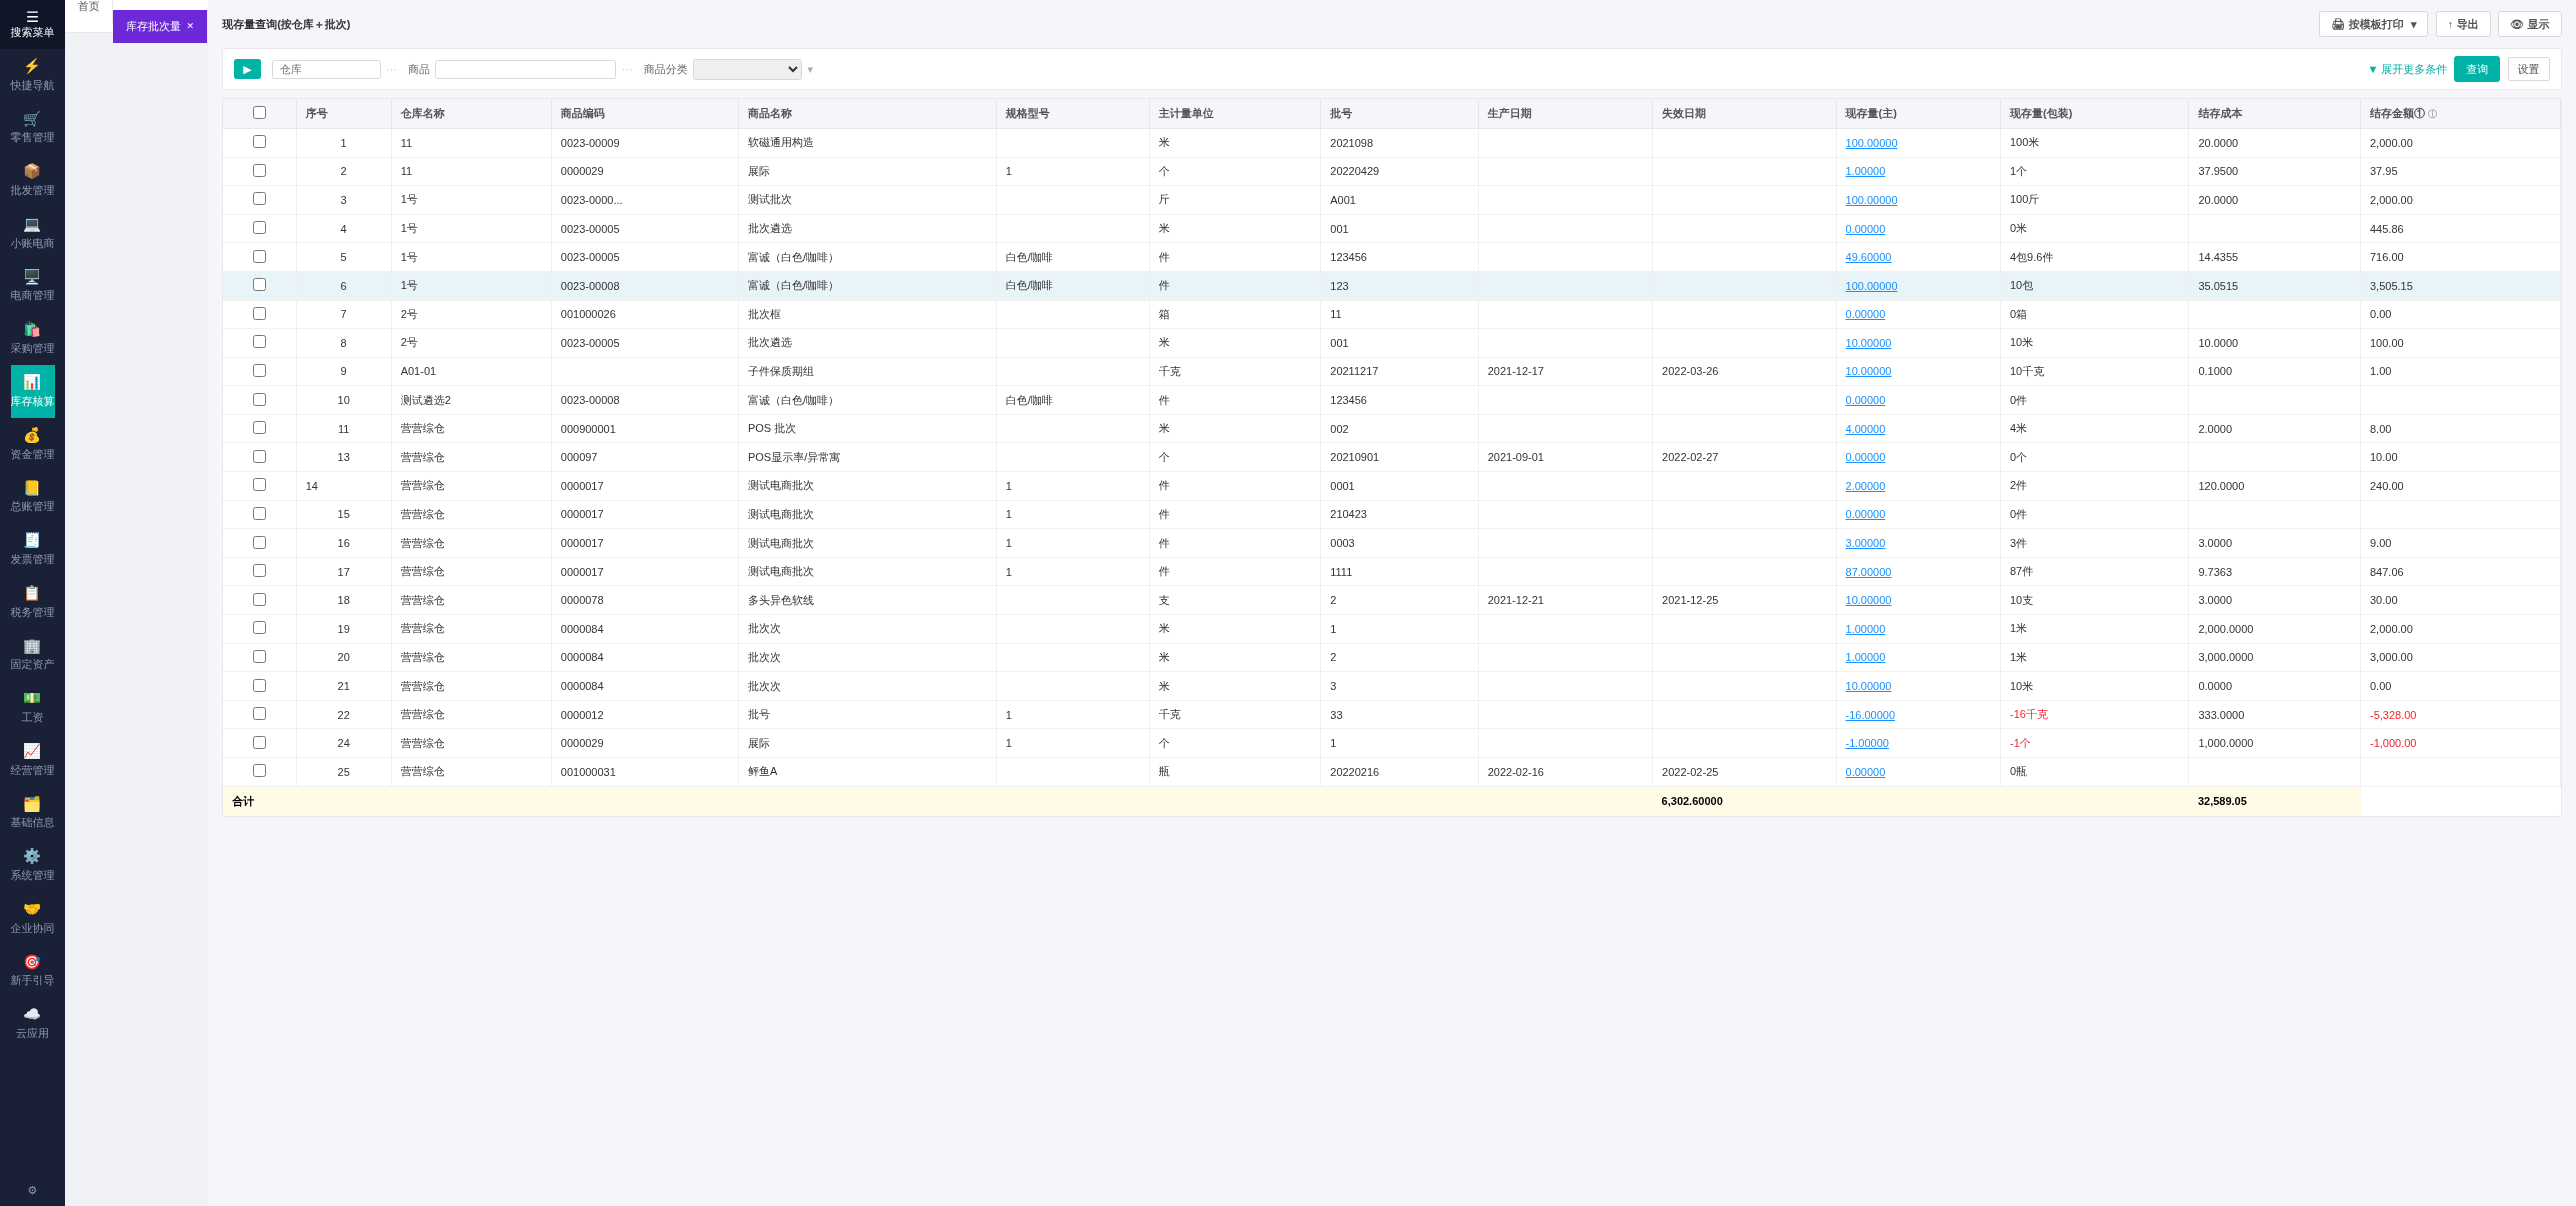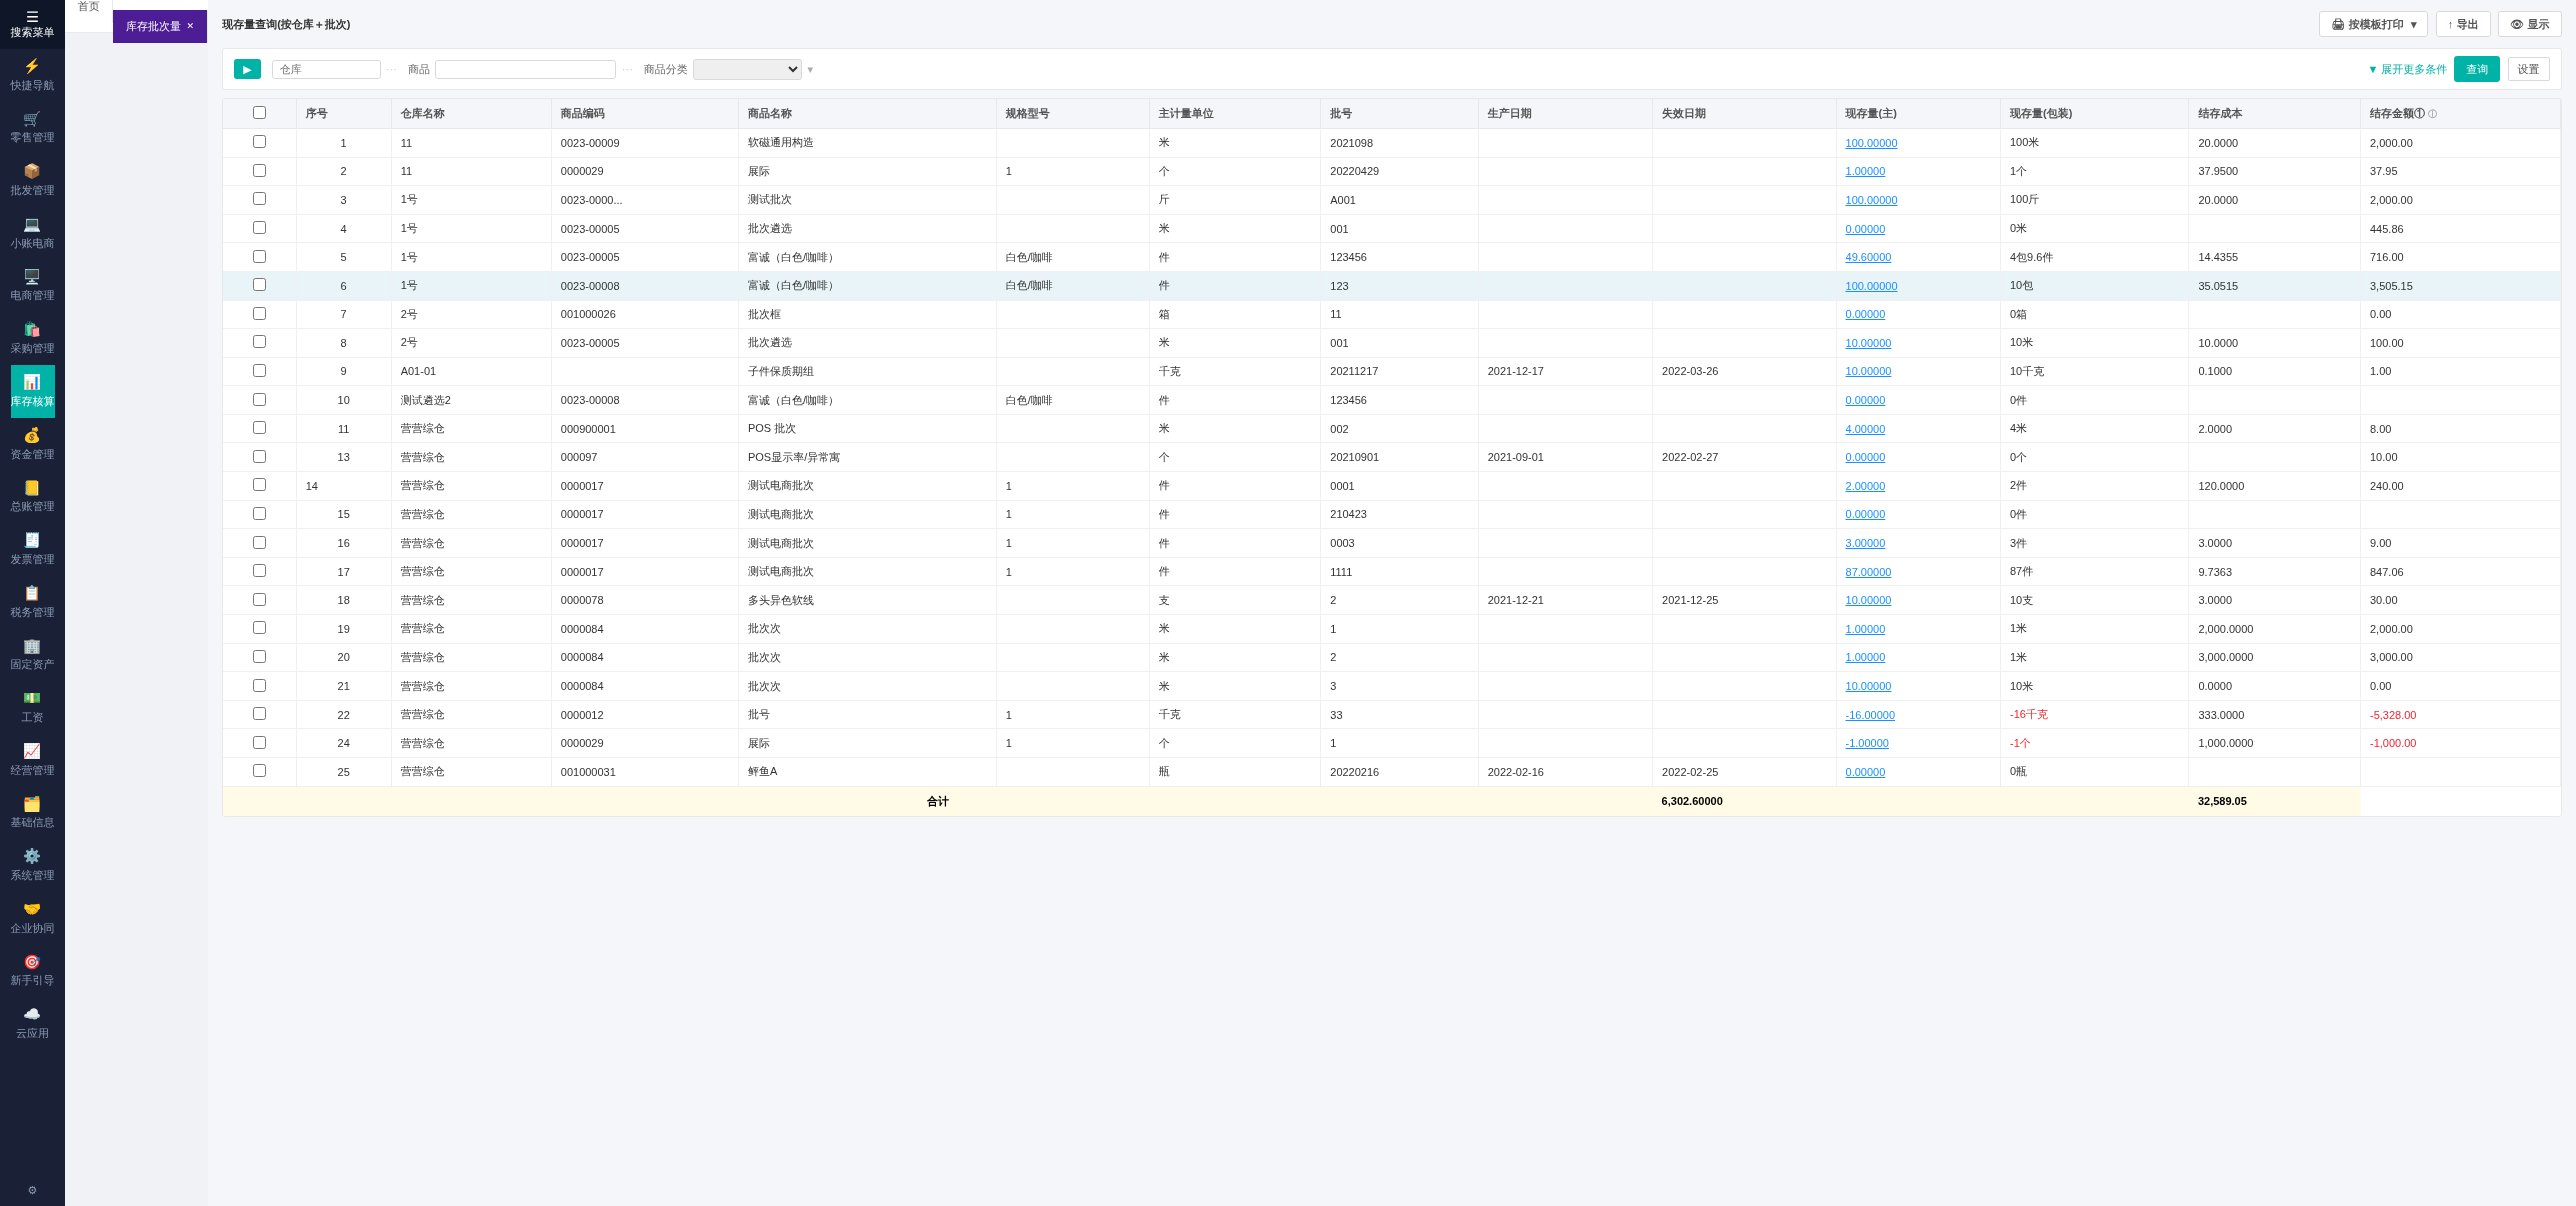--- a/index.html
+++ b/index.html
@@ -72,21 +72,21 @@
       padding: 0 12.7px;
       height: 33px;
       display: flex;
       align-items: center;
       cursor: pointer;
       color: #555;
       font-size: 11.8px;
       border-right: 0.9px solid #e8e8e8;
     }
     .tab-item.active {
-      background: #4c1d95;
+      background: #6d28d9;
       color: #fff;
       margin-top: 20px;
     }
     .tab-close {
       margin-left: 5.4px;
       font-size: 9px;
       color: #fff;
     }
 
     
@@ -779,21 +779,21 @@
               <td>2022-02-16</td>
               <td>2022-02-25</td>
               <td><span class="td-link">0.00000</span></td>
               <td>0瓶</td>
               <td></td>
               <td></td>
             </tr>
           </tbody>
         <tfoot>
           <tr class="tfoot-row">
-            <td colspan="9" style="text-align:center;font-family:Liberation Mono, monospace;">合计</td>
+            <td colspan="9" style="text-align:left;font-family:Liberation Mono, monospace;">合计</td>
             <td>6,302.60000</td>
             <td></td>
             <td></td>
             <td>32,589.05</td>
           </tr>
         </tfoot>
       </table>
     </div>
 
   </div>

